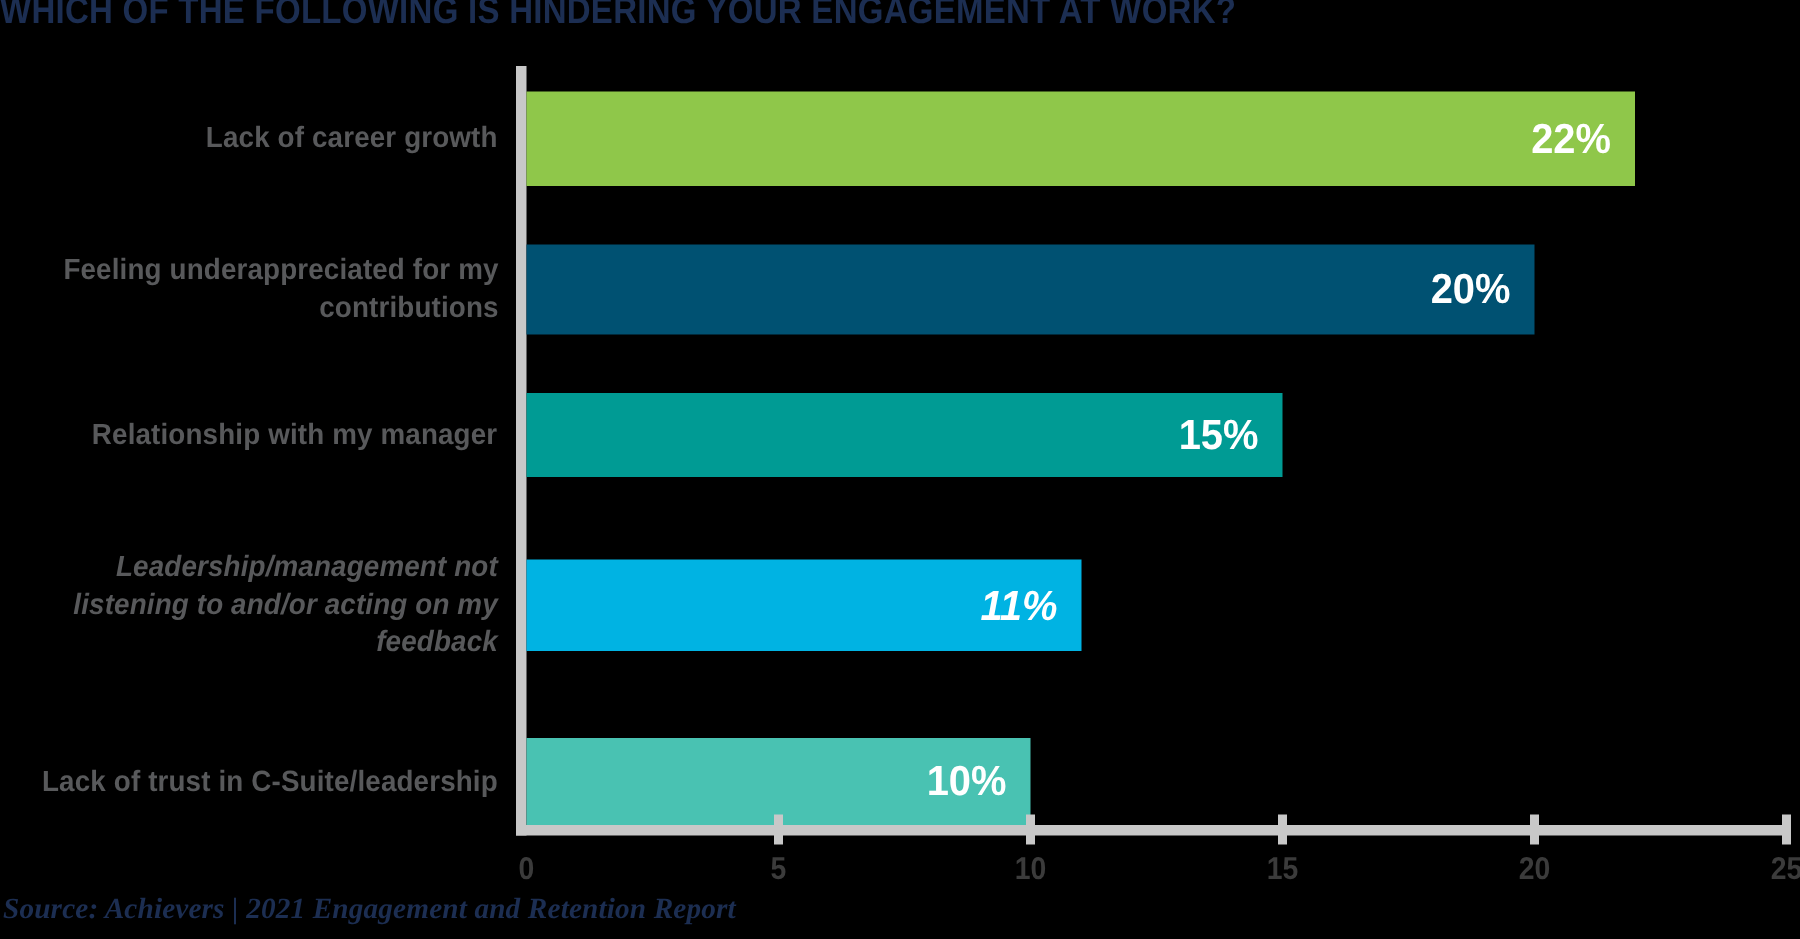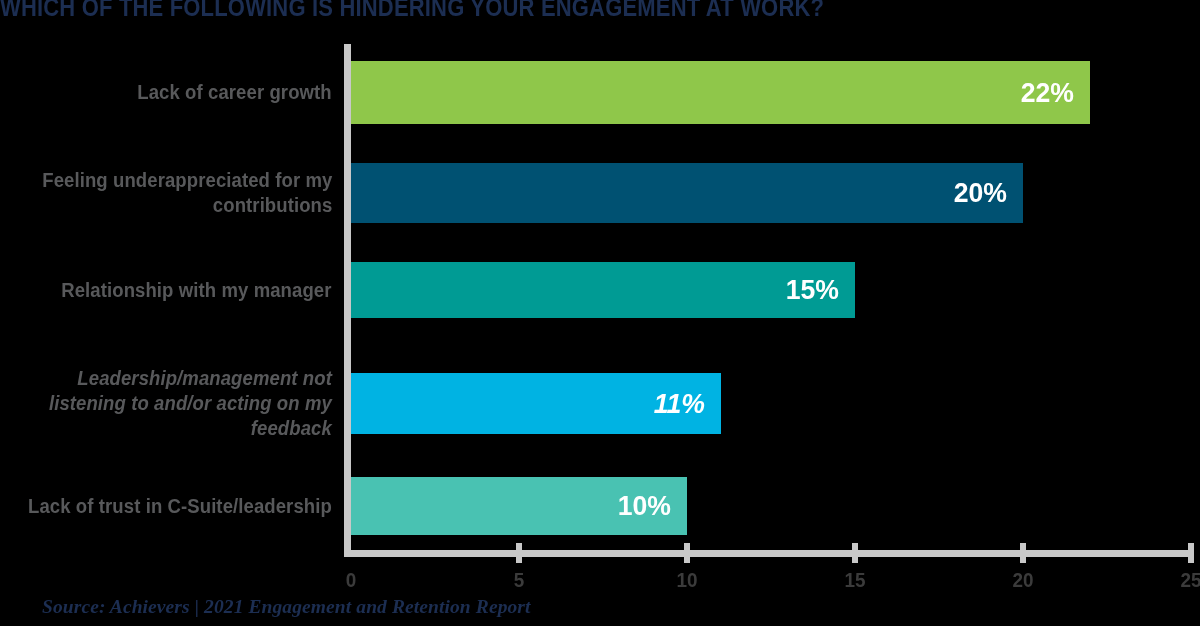--- a/index.html
+++ b/index.html
@@ -124,21 +124,20 @@
     position: absolute;
     left: 2px;
     top: 596px;
     color: #1c2e52;
     font-family: "Liberation Serif", "DejaVu Serif", serif;
     font-style: italic;
     font-weight: bold;
     font-size: 19.5px;
     letter-spacing: 0.1px;
     white-space: nowrap;
-    margin-left: 40px;
   }
 </style>
 </head>
 <body>
 
 <div id="page">
 
   <div id="chart-title">WHICH OF THE FOLLOWING IS HINDERING YOUR ENGAGEMENT AT WORK?</div>
 
   <div id="plot">
@@ -163,21 +162,21 @@
           <div class="bar" style="width: 504px; height: 56px; background: rgb(0, 155, 148);"></div>
           <div class="bar-value" style="left: 779px; width: 60px; text-align: right; top: 14px;">15%</div>
         </div>
         <div class="bar-row" style="top: 333px; height: 61px; font-style: italic;">
           <div class="cat-label" style="top: -7px;">Leadership/management not
 listening to and/or acting on my
 feedback</div>
           <div class="bar" style="width: 369.6px; height: 61px; background: rgb(0, 179, 227);"></div>
           <div class="bar-value" style="left: 644.6px; width: 60px; text-align: right; top: 16.5px;">11%</div>
         </div>
-        <div class="bar-row" style="top: 437px; height: 58px;">
+        <div class="bar-row" style="top: 452px; height: 58px;">
           <div class="cat-label" style="top: 16.5px;">Lack of trust in C-Suite/leadership</div>
           <div class="bar" style="width: 336px; height: 58px; background: rgb(73, 194, 178);"></div>
           <div class="bar-value" style="left: 611px; width: 60px; text-align: right; top: 15px;">10%</div>
         </div>
       </div>
     <div id="ticks-layer">
         <div class="tick-label" style="left: 351px;">0</div>
         <div class="tick-mark" style="left: 516px;"></div>
         <div class="tick-label" style="left: 519px;">5</div>
         <div class="tick-mark" style="left: 684px;"></div>

